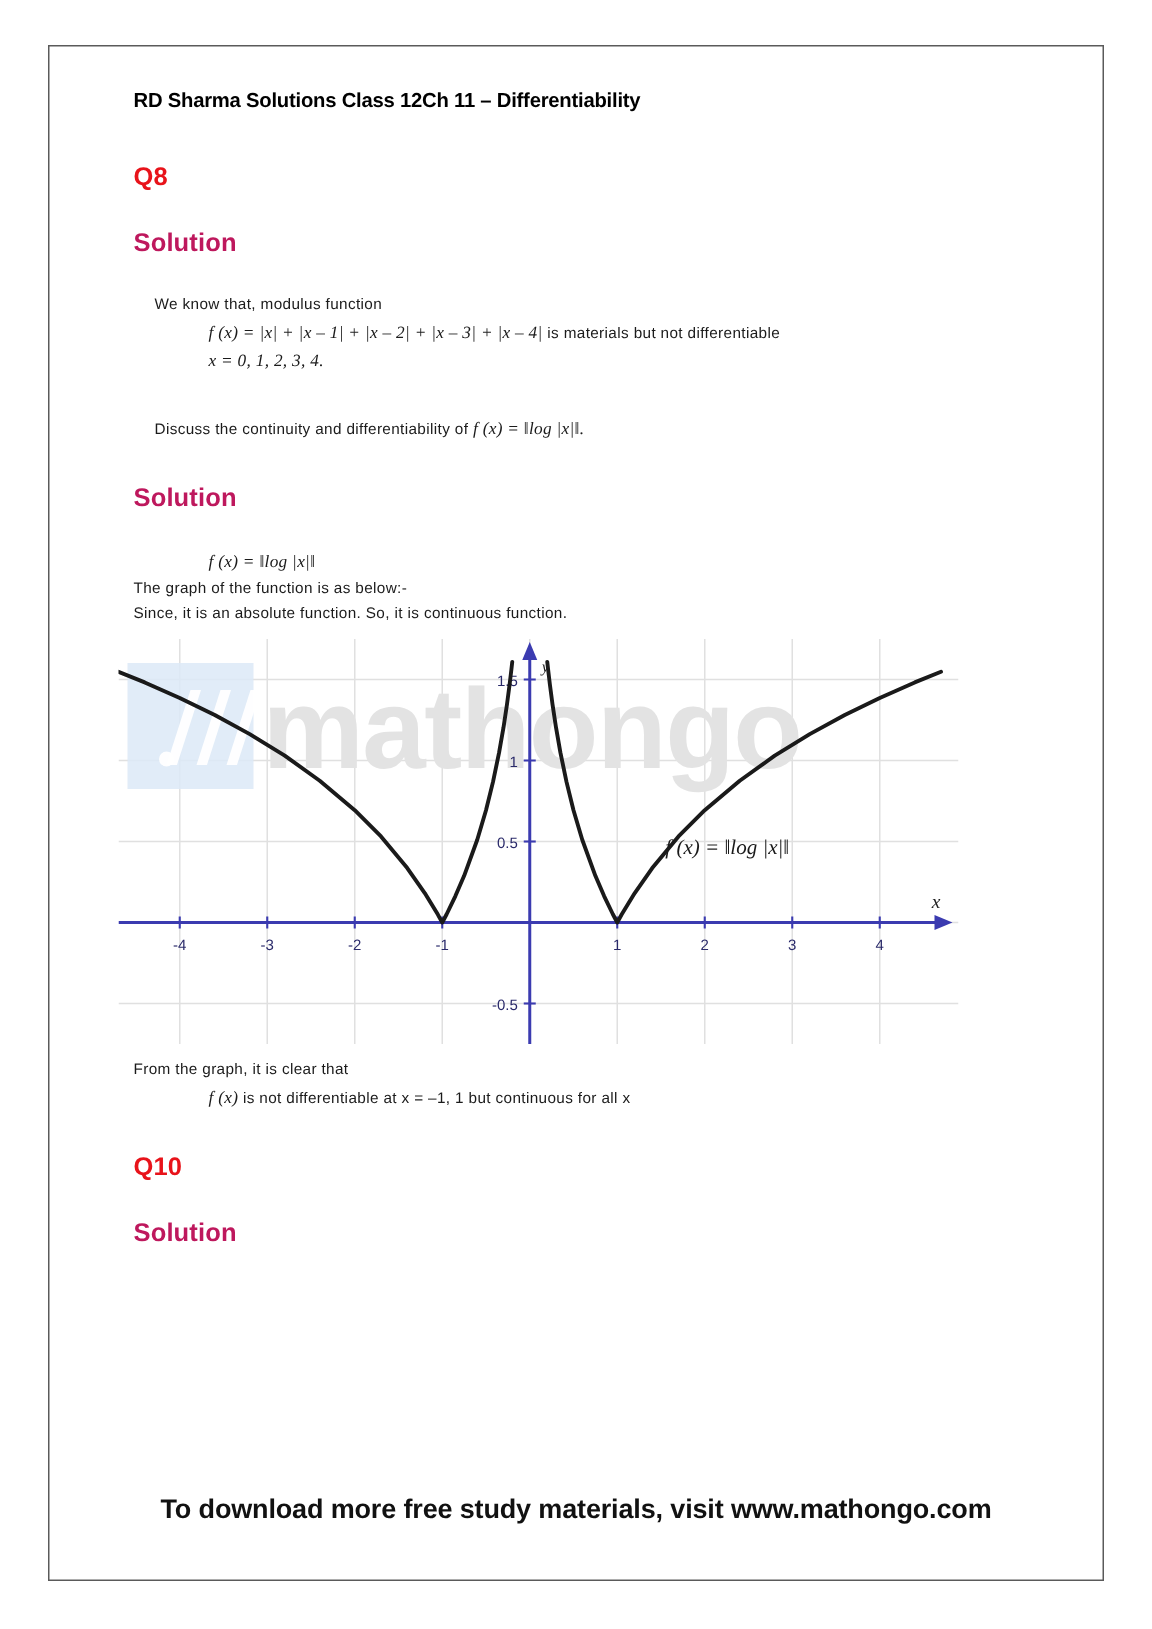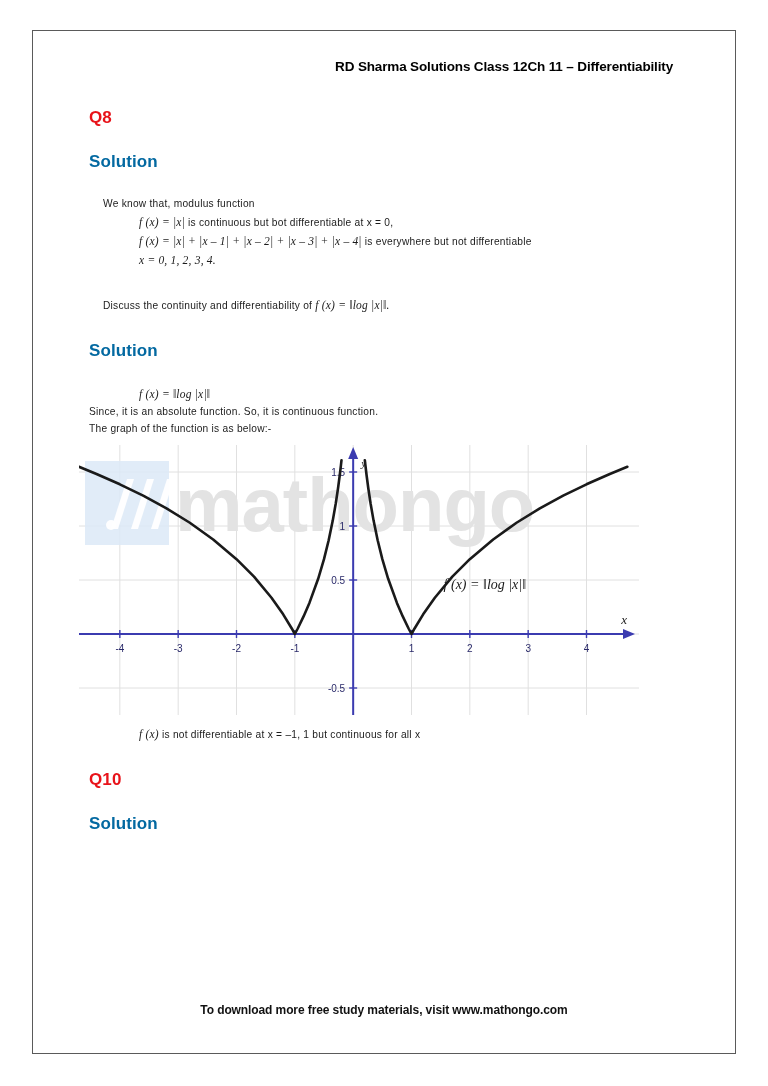--- a/index.html
+++ b/index.html
@@ -27,39 +27,39 @@
   .content {
     position: absolute;
     left: 0; top: 0; right: 0; bottom: 0;
     padding: 28px 52px 0 56px;
     box-sizing: border-box;
   }
 
   
   .doc-header {
     display: flex;
-    justify-content: flex-end;
+    justify-content: flex-start;
     align-items: baseline;
     font-weight: bold;
     font-size: 13.5px;
     color: #000;
     letter-spacing: -0.15px;
     margin-bottom: 34px;
   }
   .doc-header .right { padding-right: 10px; }
 
   
   .qlabel {
     color: #e8131a;
     font-weight: bold;
     font-size: 17px;
     margin: 0 0 24px 0;
     letter-spacing: 0.1px;
   }
-  .qlabel.sol { color: #0369a1; }
+  .qlabel.sol { color: #be185d; }
   .body-text {
     font-size: 10.2px;
     color: #1b1b1b;
     line-height: 1.65;
     letter-spacing: 0.25px;
     margin: 0;
   }
   .indent-1 { padding-left: 14px; }
   .indent-2 { padding-left: 50px; }
   .blk { margin-bottom: 26px; }
@@ -84,21 +84,21 @@
   .figure svg { display: block; }
 
   
   .doc-footer {
     position: absolute;
     left: 0;
     right: 0;
     bottom: 36px;
     text-align: center;
     font-weight: bold;
-    font-size: 12px;
+    font-size: 18px;
     color: #111;
     letter-spacing: -0.1px;
   }
 </style>
 </head>
 <body>
 
 <div class="page">
   <div class="content">
 
@@ -108,43 +108,39 @@
     </div>
 
     <div>
       <div class="qlabel">Q8</div>
 
       <div class="qlabel sol">Solution</div>
 
       <div class="blk">
         <p class="body-text indent-1">We know that, modulus function</p>
         <p class="body-text indent-2">
-          <span class="math">f (x) = |x|</span>
-          <span class="mix">is continuous but bot differentiable at x = 0,</span>
-        </p>
-        <p class="body-text indent-2">
           <span class="math">f (x) = |x| + |x – 1| + |x – 2| + |x – 3| + |x – 4|</span>
-          <span class="mix">is everywhere but not differentiable</span>
+          <span class="mix">is materials but not differentiable</span>
         </p>
         <p class="body-text indent-2 math">x = 0, 1, 2, 3, 4.</p>
       </div>
     </div>
 
     <div>
       <p class="body-text indent-1 blk">
         <span>Discuss the continuity and differentiability of</span>
         <span class="math">f (x) = ‖log |x|‖.</span>
       </p>
 
       <div class="qlabel sol">Solution</div>
 
       <div>
         <p class="body-text indent-2 math">f (x) = ‖log |x|‖</p>
+        <p class="body-text">The graph of the function is as below:-</p>
         <p class="body-text">Since, it is an absolute function. So, it is continuous function.</p>
-        <p class="body-text">The graph of the function is as below:-</p>
       </div>
 
       <div class="figure">
         <svg id="graph-svg" width="560" height="270" viewBox="0 0 560 270">
           <g id="grid-layer">
               <line x1="40.833333333333336" y1="0" x2="40.833333333333336" y2="270" stroke="#e0e0e0" stroke-width="1"></line>
               <line x1="99.16666666666666" y1="0" x2="99.16666666666666" y2="270" stroke="#e0e0e0" stroke-width="1"></line>
               <line x1="157.5" y1="0" x2="157.5" y2="270" stroke="#e0e0e0" stroke-width="1"></line>
               <line x1="215.83333333333331" y1="0" x2="215.83333333333331" y2="270" stroke="#e0e0e0" stroke-width="1"></line>
               <line x1="274.16666666666663" y1="0" x2="274.16666666666663" y2="270" stroke="#e0e0e0" stroke-width="1"></line>
@@ -204,20 +200,21 @@
             </g>
           <g id="annot-layer">
               <text x="548" y="179" fill="#222" font-family="&quot;Liberation Serif&quot;, serif" font-style="italic" font-size="13" text-anchor="end">x</text>
               <text x="282.16666666666663" y="22" fill="#222" font-family="&quot;Liberation Serif&quot;, serif" font-style="italic" font-size="11">y</text>
               <text x="364.58333333333326" y="143.64000000000001" fill="#1a1a1a" font-family="&quot;Liberation Serif&quot;, serif" font-style="italic" font-size="14">f (x) = ‖log |x|‖</text>
             </g>
         </svg>
       </div>
 
       <div class="blk" style="margin-top:10px;">
+        <p class="body-text">From the graph, it is clear that</p>
         <p class="body-text indent-2">
           <span class="math">f (x)</span>
           <span class="mix">is not differentiable at x = –1, 1 but continuous for all x</span>
         </p>
       </div>
     </div>
 
     <div style="margin-top:20px;">
       <div class="qlabel">Q10</div>
       <div class="qlabel sol">Solution</div>

